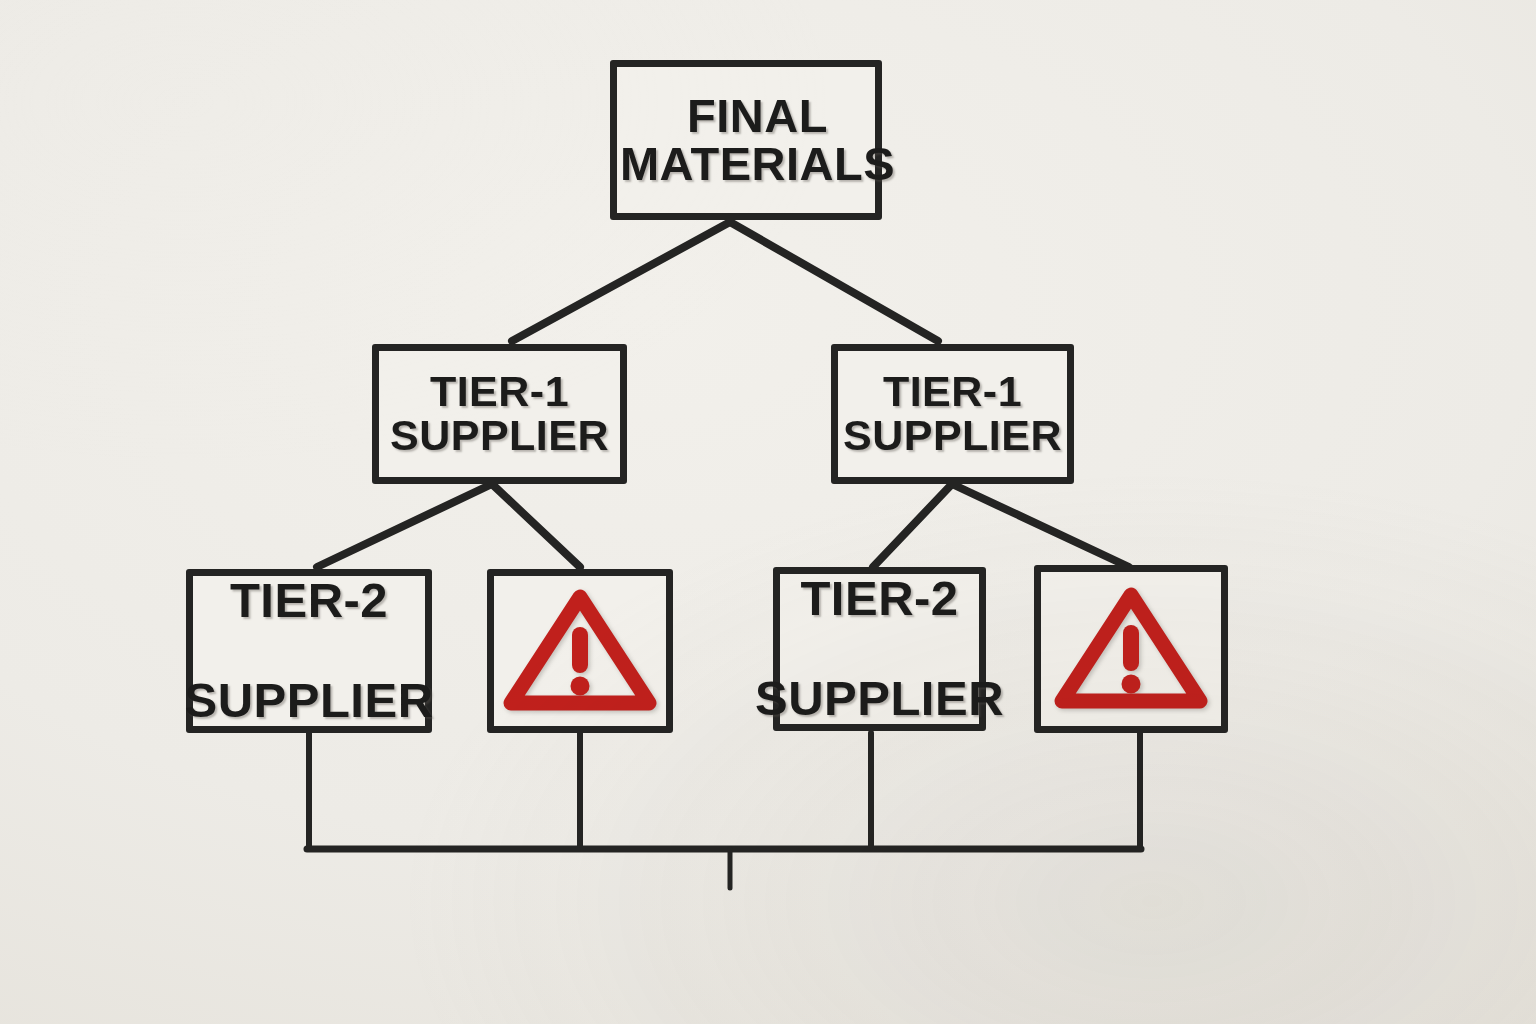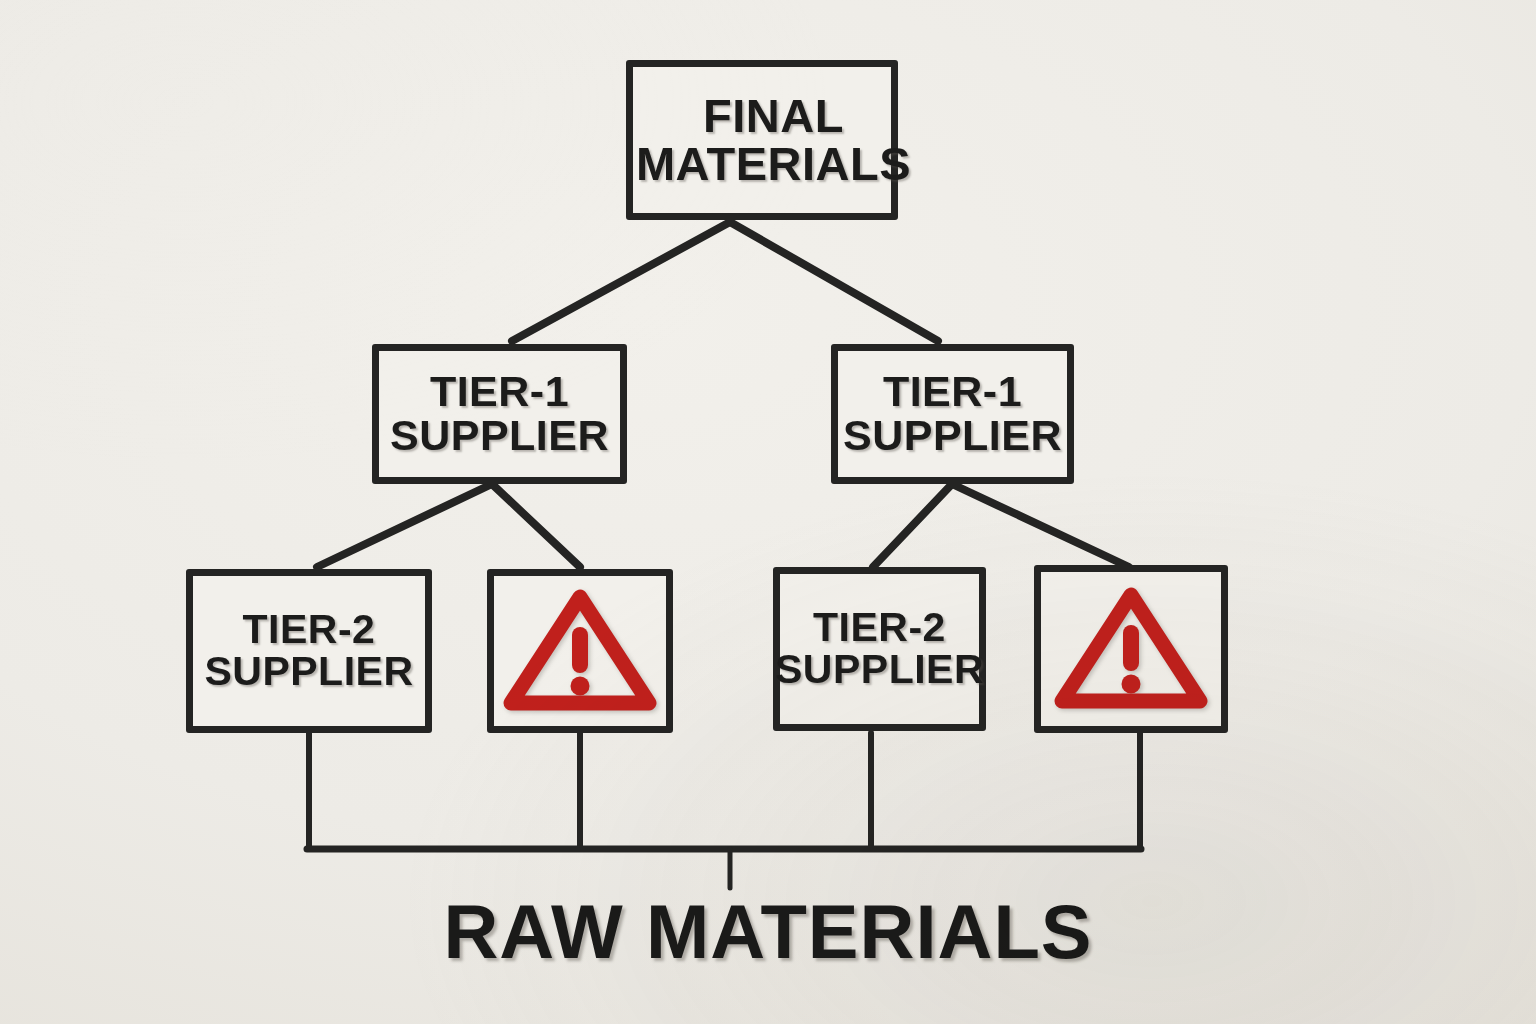--- a/index.html
+++ b/index.html
@@ -45,21 +45,21 @@
     color: #1C1C1B;
     font-weight: bold;
     letter-spacing: 0.5px;
     line-height: 1.02;
     text-shadow: 2px 2px 2px rgba(90,85,78,0.38);
     border-radius: 3px;
   }
   .node .l1, .node .l2 { display: block; white-space: nowrap; }
   #final-assembly { font-size: 47px; }
   .tier1 { font-size: 43px; }
-  .tier2 { font-size: 41px; }
+  .tier2 { font-size: 49px; justify-content: space-between; }
   .warn-box {
     position: absolute;
     box-sizing: border-box;
     background: #F2F0EB;
     border: 7px solid #242423;
     border-radius: 3px;
     display: flex;
     align-items: center;
     justify-content: center;
   }
@@ -98,21 +98,21 @@
       <path d="M 580 733 L 580 849" stroke-width="6"></path>
       <path d="M 871 733 L 871 849" stroke-width="6"></path>
       <path d="M 1140 733 L 1140 849" stroke-width="6"></path>
 
       <path d="M 307 849 L 1141 849" stroke-width="7"></path>
 
       <path d="M 730 849 L 730 888" stroke-width="5"></path>
     </g>
   </svg>
 
-  <div class="node" id="final-assembly" style="left:626px; top:60px; width:272px; height:160px;padding-left:23px;">
+  <div class="node" id="final-assembly" style="left:610px; top:60px; width:272px; height:160px;padding-left:23px;">
     <span class="l1">FINAL</span>
     <span class="l2">MATERIALS</span>
   </div>
 
   <div class="node tier1" style="left:372px; top:344px; width:255px; height:140px;">
     <span class="l1">TIER-1</span>
     <span class="l2">SUPPLIER</span>
   </div>
 
   <div class="node tier1" style="left:831px; top:344px; width:243px; height:140px;">
@@ -139,16 +139,15 @@
   </div>
 
   <div class="warn-box" style="left:1034px; top:565px; width:194px; height:168px;">
     <svg width="158" height="132" viewBox="0 0 158 132">
       <path d="M 79 12 L 148 118 L 10 118 Z" fill="none" stroke="#C0201C" stroke-width="15" stroke-linejoin="round" stroke-linecap="round"></path>
       <rect x="71" y="42" width="16" height="46" rx="8" fill="#C0201C"></rect>
       <circle cx="79" cy="101" r="9.5" fill="#C0201C"></circle>
     </svg>
   </div>
 
-  <div id="raw-materials" style="top:888px;">RAW MATERIALS</div>
 
   <div id="grain"></div>
 </div>
 
 </body></html>

